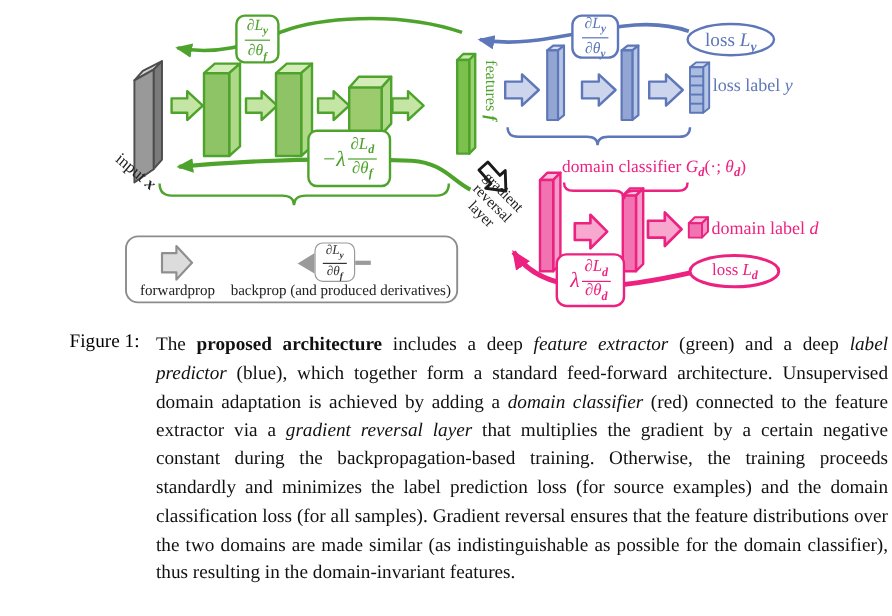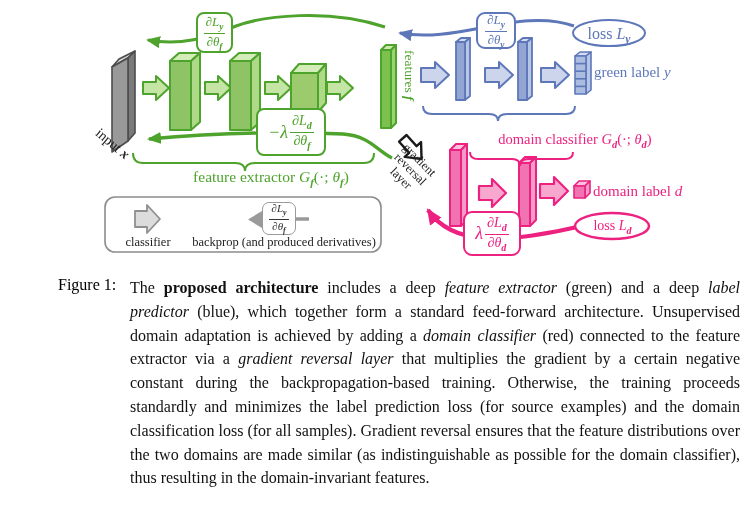--- a/index.html
+++ b/index.html
@@ -176,32 +176,31 @@
     </div>
     <div class="fbox grayborder" style="left:234px;top:202px;width:34px;height:33px;font-size:11px;">
       <span class="frac">
           <span class="num"><span style="font-style: italic;">∂L</span><sub style="font-weight: bold;">y</sub></span>
           <span class="den"><span style="font-style: italic;">∂θ</span><sub style="font-weight: bold;">f</sub></span>
         </span>
     </div>
 
     <div class="lbl dark" style="left:62px;top:144px;width:64px;font-size:14px;transform:rotate(40deg);"><span>input </span><span style="font-weight: bold; font-style: italic;">x</span></div>
     <div class="lbl green" style="left:388px;top:50px;width:84px;height:15px;font-size:13.5px;transform:rotate(90deg);transform-origin:0 0;"><span>features </span><span style="font-weight: bold; font-style: italic;">f</span></div>
-    <div class="lbl green center" style="left:152px;top:168px;width:182px;font-size:15.5px;"><span>feature extractor </span><span style="font-style: italic;">G</span><sub style="font-weight: bold;">f</sub><span>(·; </span><span style="font-style: italic;">θ</span><sub style="font-weight: bold;">f</sub><span>)</span></div>
-    <div class="lbl pink center" style="left:466px;top:132px;width:162px;font-size:14.5px;"><span>domain classifier </span><span style="font-style: italic;">G</span><sub style="font-weight: bold;">d</sub><span>(·; </span><span style="font-style: italic;">θ</span><sub style="font-weight: bold;">d</sub><span>)</span></div>
-    <div class="lbl blue" style="left:566px;top:64px;font-size:15px;"><span>green label </span><span style="font-style: italic;">y</span></div>
+    <div class="lbl pink center" style="left:436px;top:132px;width:162px;font-size:14.5px;"><span>domain classifier </span><span style="font-style: italic;">G</span><sub style="font-weight: bold;">d</sub><span>(·; </span><span style="font-style: italic;">θ</span><sub style="font-weight: bold;">d</sub><span>)</span></div>
+    <div class="lbl blue" style="left:566px;top:64px;font-size:15px;"><span>loss label </span><span style="font-style: italic;">y</span></div>
     <div class="lbl pink" style="left:565px;top:183px;font-size:15px;"><span>domain label </span><span style="font-style: italic;">d</span></div>
     <div class="lbl blue center" style="left:546px;top:25px;width:70px;font-size:16px;"><span>loss </span><span style="font-style: italic;">L</span><sub style="font-weight: bold;">y</sub></div>
     <div class="lbl pink center" style="left:548px;top:218px;width:73px;font-size:14px;"><span>loss </span><span style="font-style: italic;">L</span><sub style="font-weight: bold;">d</sub></div>
     <div class="lbl dark center" style="left:346px;top:150px;width:72px;font-size:12.5px;line-height:13px;transform:rotate(45deg);">
       <div>gradient</div>
       <div>reversal</div>
       <div>layer</div>
     </div>
-    <div class="lbl dark center" style="left:86px;top:236px;width:68px;font-size:12.5px;">classifier</div>
+    <div class="lbl dark center" style="left:86px;top:236px;width:68px;font-size:12.5px;">forwardprop</div>
     <div class="lbl dark center" style="left:160px;top:236px;width:192px;font-size:12.5px;">backprop (and produced derivatives)</div>
   </div>
 
   <div id="caption">
     <span id="figlabel">Figure 1:</span>
     <p id="captext"><span>The </span><span style="font-weight: bold;">proposed architecture</span><span> includes a deep </span><span style="font-style: italic;">feature extractor</span><span> (green) and a deep </span><span style="font-style: italic;">label predictor</span><span> (blue), which together form a standard feed-forward architecture. Unsupervised domain adaptation is achieved by adding a </span><span style="font-style: italic;">domain classifier</span><span> (red) connected to the feature extractor via a </span><span style="font-style: italic;">gradient reversal layer</span><span> that multiplies the gradient by a certain negative constant during the backpropagation-based training. Otherwise, the training proceeds standardly and minimizes the label prediction loss (for source examples) and the domain classification loss (for all samples). Gradient reversal ensures that the feature distributions over the two domains are made similar (as indistinguishable as possible for the domain classifier), thus resulting in the domain-invariant features.</span></p>
   </div>
 </div>
 
 </body></html>

